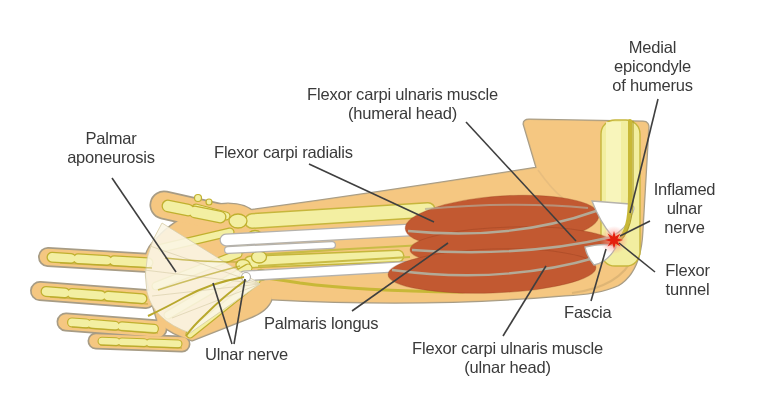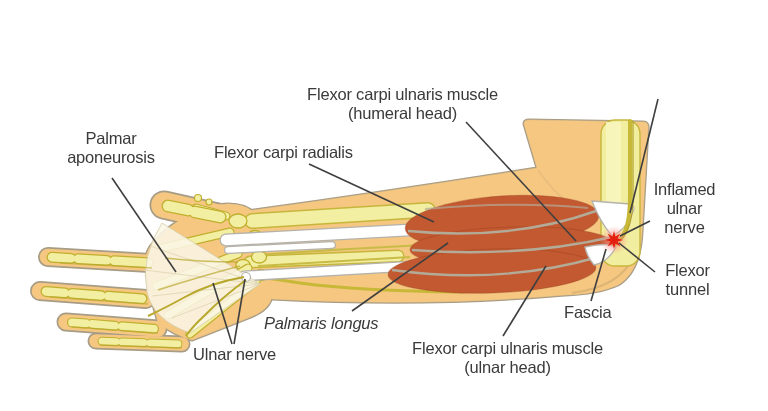--- a/index.html
+++ b/index.html
@@ -167,23 +167,26 @@
       <line x1="232" y1="344" x2="213" y2="283"></line>
       <line x1="234" y1="344" x2="245" y2="279"></line>
     </g>
   </svg>
 
   <div class="label" style="left:214px; top:143px;">Flexor carpi radialis</div>
   <div class="label center" style="left:26px;  top:129px; width:170px;">Palmar
 aponeurosis</div>
   <div class="label center" style="left:295px; top:85px;  width:215px;">Flexor carpi ulnaris muscle
 (humeral head)</div>
+  <div class="label center" style="left:590px; top:38px;  width:125px;">Medial
+epicondyle
+of humerus</div>
   <div class="label center" style="left:632px; top:180px; width:105px;">Inflamed
 ulnar
 nerve</div>
   <div class="label center" style="left:635px; top:261px; width:105px;">Flexor
 tunnel</div>
   <div class="label" style="left:564px; top:303px;">Fascia</div>
   <div class="label center" style="left:400px; top:339px; width:215px;">Flexor carpi ulnaris muscle
 (ulnar head)</div>
-  <div class="label" style="left:264px; top:314px;font-style:italic;">Palmaris longus</div>
-  <div class="label" style="left:193px; top:345px;">Ulnar nerve</div>
+  <div class="label" style="left:264px; top:314px;">Palmaris longus</div>
+  <div class="label" style="left:205px; top:345px;">Ulnar nerve</div>
 </div>
 
 </body></html>

